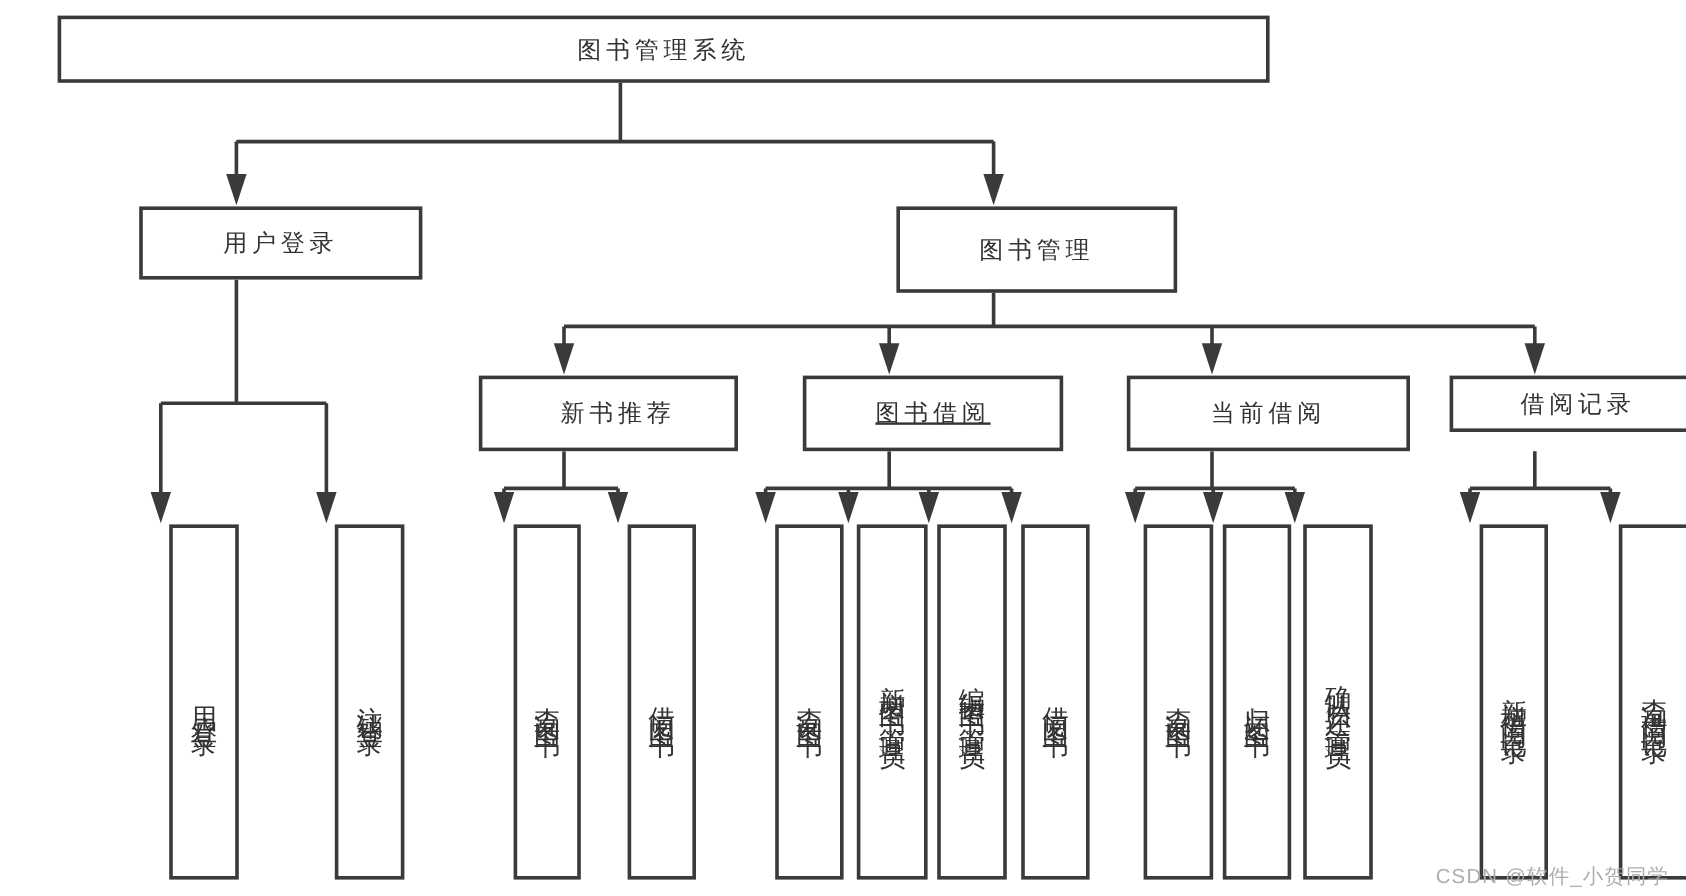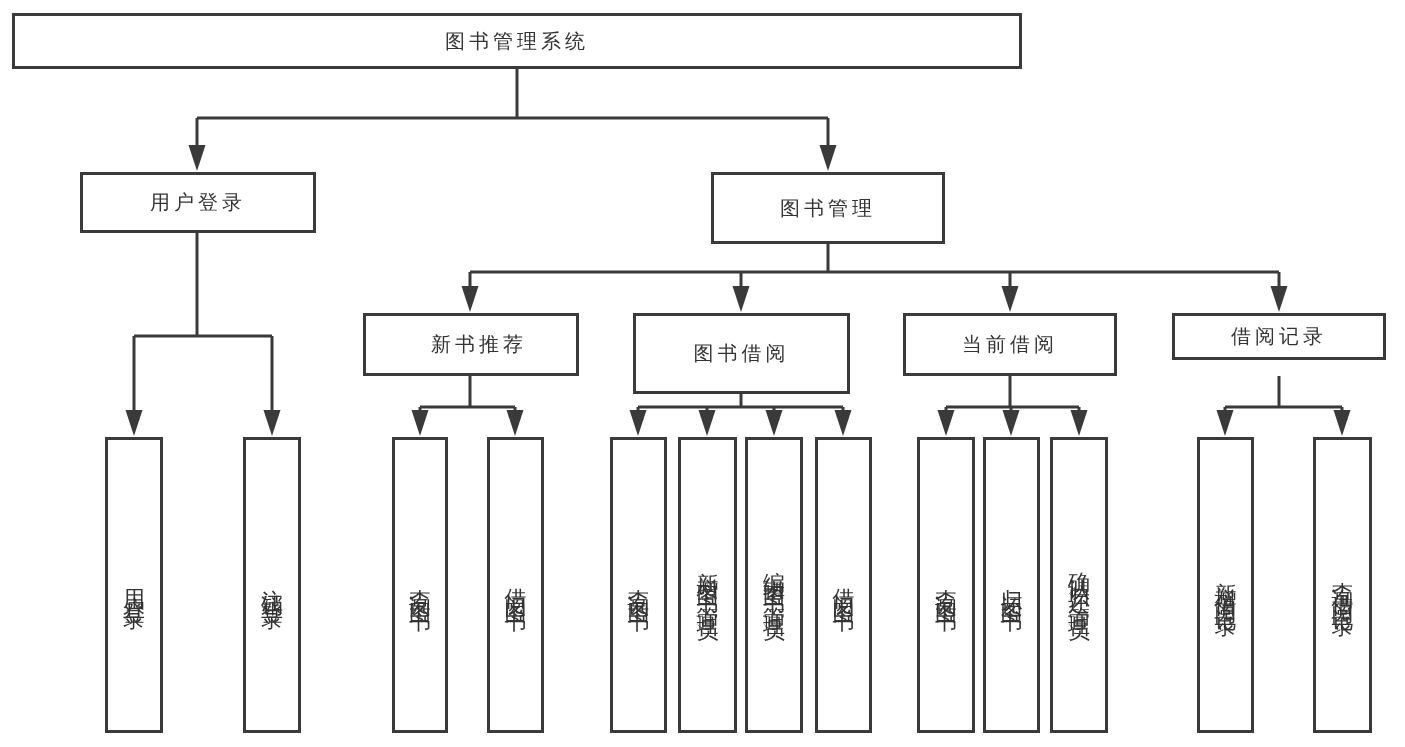--- a/index.html
+++ b/index.html
@@ -6,21 +6,21 @@
   .stage {
     position:relative; width:1405px; height:747px; background:var(--bg,#fff);
     font-family:"Liberation Sans","DejaVu Sans",sans-serif; overflow:hidden;
   }
   svg.connectors { position:absolute; left:0; top:0; z-index:1; color:var(--line,#3a3a3a); }
   svg.connectors path { stroke:currentColor; stroke-width:3; fill:none; }
   svg.connectors polygon { fill:currentColor; stroke:none; }
   .box {
     position:absolute; box-sizing:border-box; border:3px solid var(--line,#3a3a3a);
     background:#fff; display:flex; align-items:center; justify-content:center;
-    color:var(--text,#333); z-index:2; text-align:right;
+    color:var(--text,#333); z-index:2; text-align:right;margin-left:36px;
   }
   .hbox { font-size:20px; letter-spacing:4px; white-space:nowrap; }
   .vbox {
     writing-mode:vertical-rl; text-orientation:mixed;
     font-size:22px; letter-spacing:7px; line-height:1;
   }
   .watermark {
     position:absolute; right:14px; bottom:5px; z-index:3;
     color:var(--wm,#adadad); font-size:17px; letter-spacing:1px; white-space:nowrap;
   }
@@ -65,35 +65,36 @@
     <polygon points="1216.5,410 1233.5,410 1225,436"></polygon>
     <polygon points="1333.5,410 1350.5,410 1342,436"></polygon>
   </svg>
 
   <div class="box hbox" style="left:12px; top:13px; width:1010px; height:56px;">图书管理系统</div>
 
   <div class="box hbox" style="left:80px; top:172px; width:236px; height:61px;">用户登录</div>
   <div class="box hbox" style="left:711px; top:172px; width:234px; height:72px;">图书管理</div>
 
   <div class="box hbox" style="left:363px; top:313px; width:216px; height:63px;padding-left:16px;">新书推荐</div>
-  <div class="box hbox" style="left:633px; top:313px; width:217px; height:81px;">图书借阅</div>
-  <div class="box hbox" style="left:903px; top:313px; width:214px; height:63px;">当前借阅</div>
+  <div class="box hbox" style="left:633px; top:313px; width:217px; height:63px;text-decoration:underline;">图书借阅</div>
+  <div class="box hbox" style="left:903px; top:313px; width:236px; height:63px;">当前借阅</div>
   <div class="box hbox" style="left:1172px; top:313px; width:214px; height:47px;">借阅记录</div>
 
   <div class="box vbox" style="left:105px; top:437px; width:58px; height:296px;">用户登录</div>
   <div class="box vbox" style="left:243px; top:437px; width:58px; height:296px;">注销登录</div>
 
   <div class="box vbox" style="left:392px; top:437px; width:56px; height:296px;">查询图书</div>
   <div class="box vbox" style="left:487px; top:437px; width:57px; height:296px;">借阅图书</div>
 
   <div class="box vbox" style="left:610px; top:437px; width:57px; height:296px;">查询图书</div>
   <div class="box vbox" style="left:678px; top:437px; width:59px; height:296px;">新增图书（管理员）</div>
   <div class="box vbox" style="left:745px; top:437px; width:58px; height:296px;">编辑图书（管理员）</div>
   <div class="box vbox" style="left:815px; top:437px; width:57px; height:296px;">借阅图书</div>
 
   <div class="box vbox" style="left:917px; top:437px; width:58px; height:296px;">查询图书</div>
   <div class="box vbox" style="left:983px; top:437px; width:57px; height:296px;">归还图书</div>
   <div class="box vbox" style="left:1050px; top:437px; width:58px; height:296px;">确认归还（管理员）</div>
 
   <div class="box vbox" style="left:1197px; top:437px; width:57px; height:296px;">新增借阅记录</div>
   <div class="box vbox" style="left:1313px; top:437px; width:59px; height:296px;">查询借阅记录</div>
 
+  <div class="watermark">CSDN @软件_小贺同学</div>
 </div>
 
 </body></html>

